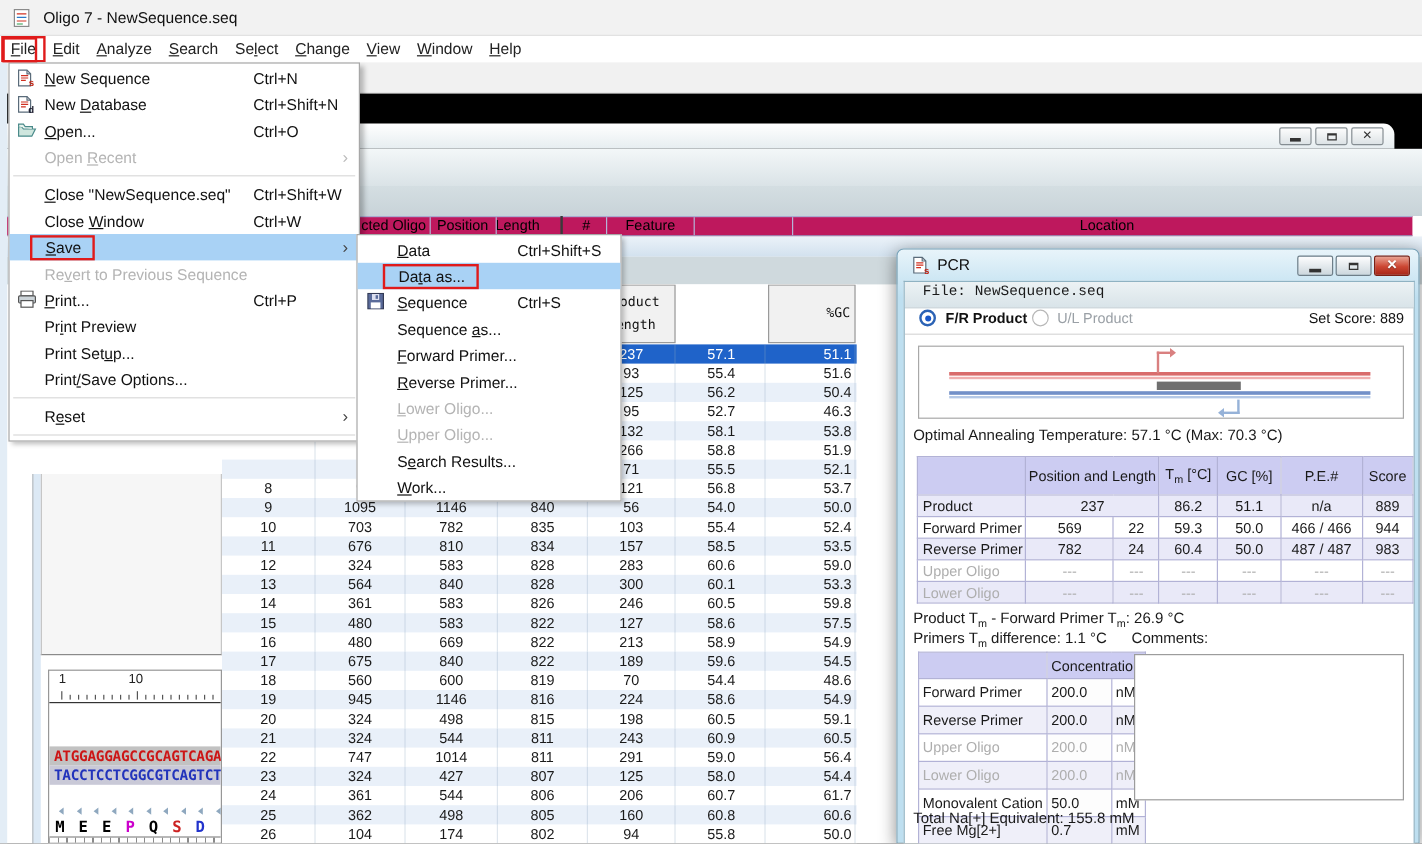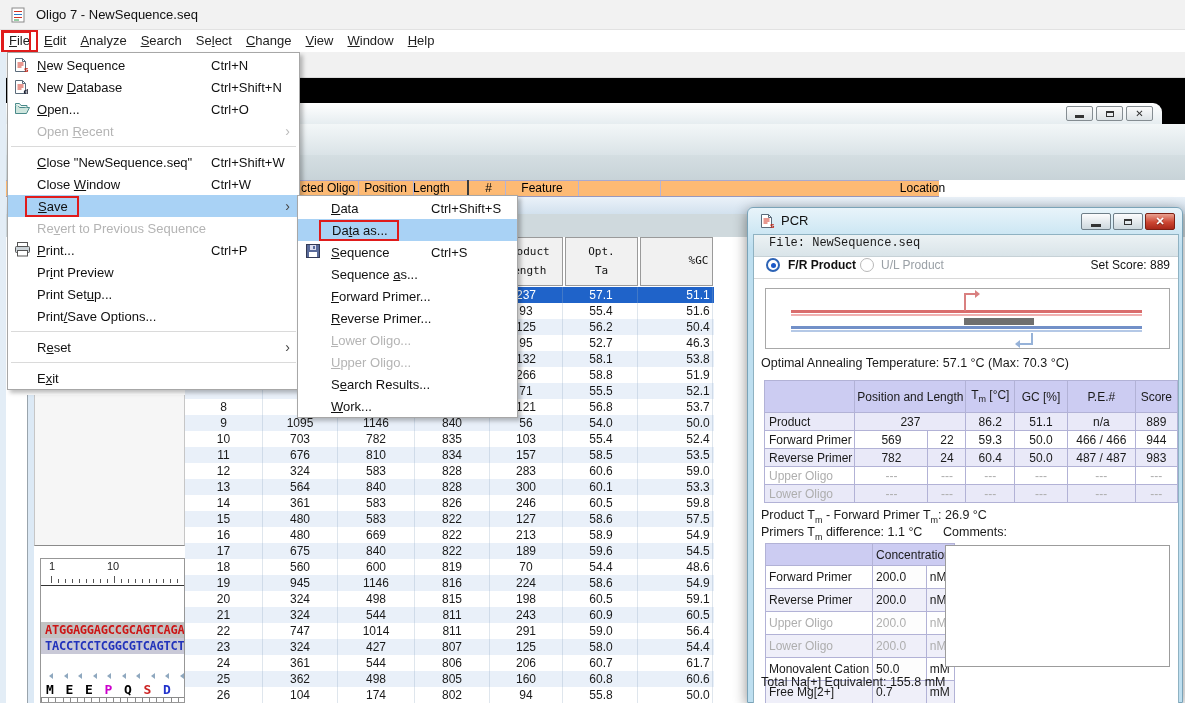--- a/index.html
+++ b/index.html
@@ -21,21 +21,21 @@
   
   .doc-titlestrip{position:absolute;left:0;top:103px;width:1162px;height:21px;background:linear-gradient(#ffffff,#e6edf0);border-radius:0 9px 0 0;}
   .doc-btns{position:absolute;left:1066px;top:3px;display:flex;gap:3px;}
   .doc-btn{width:27px;height:15px;border:1px solid #858d92;border-radius:2px;background:linear-gradient(#fcfcfc,#dde3e6);display:flex;align-items:center;justify-content:center;}
   .g-min{width:9px;height:3px;background:#333;margin-top:6px;}
   .g-res{width:8px;height:6px;border:1px solid #333;border-top:2px solid #333;}
   .g-x{font-size:10px;color:#333;line-height:10px;}
   .band1{position:absolute;left:0;top:124px;width:1185px;height:31px;background:linear-gradient(#f3f7f8,#dae3e7);}
   .band2{position:absolute;left:0;top:155px;width:1185px;height:25px;background:linear-gradient(#d4dee2,#c8d3d8);}
 
-  .purple-row{position:absolute;left:0;top:180px;width:939px;height:17px;background:#fdba74;border-top:1px solid #a9a9cf;border-bottom:1px solid #9898bd;font-size:12px;}
+  .purple-row{position:absolute;left:0;top:180px;width:1177px;height:17px;background:#be185d;border-top:1px solid #a9a9cf;border-bottom:1px solid #9898bd;font-size:12px;}
   .purple-row span{position:absolute;top:0;line-height:15px;color:#000;}
   .ph-sel{left:301px;}
   .ph-pos{left:358px;width:55px;text-align:center;}
   .ph-len{left:413px;width:53px;}
   .ph-num{left:472px;width:33px;text-align:center;}
   .ph-feat{left:506px;width:72px;text-align:center;}
   .ph-loc{left:660px;width:525px;text-align:center;}
   .pv{position:absolute;top:0;width:1px;height:15px;background:#b4b4d8;}
   .pv-dark{position:absolute;top:-1px;width:2px;height:17px;background:#3a3a3a;}
   .lightrow{position:absolute;left:0;top:197px;width:1185px;height:17px;background:linear-gradient(#ebf2f9,#d2e1ee);}
@@ -214,22 +214,20 @@
   <div class="lightrow"></div>
   <div class="grayband"></div>
 
   <div class="oligo-table" id="oligo-table">
       <div class="oh c0"></div>
       <div class="oh c1"></div>
       <div class="oh c2"></div>
       <div class="oh c3"></div>
       <div class="oh c4">Product
 Length</div>
-      <div class="oh c5">Opt.
-Ta</div>
       <div class="oh c6">%GC</div>
       <div class="otr sel" style="top: 50px;">
         <div class="otd c0"></div>
         <div class="otd c1"></div>
         <div class="otd c2"></div>
         <div class="otd c3"></div>
         <div class="otd c4">237</div>
         <div class="otd c5">57.1</div>
         <div class="otd c6">51.1</div>
       </div>
@@ -765,23 +763,20 @@
       </div>
       <div class="menu-item">
         <span class="mi-label"><span>Print</span><span class="mn">/</span><span>Save Options...</span></span>
       </div>
       <div class="menu-sep"></div>
       <div class="menu-item">
         <span class="mi-label"><span>R</span><span class="mn">e</span><span>set</span></span>
         <span class="mi-arrow">›</span>
       </div>
       <div class="menu-sep"></div>
-      <div class="menu-item">
-        <span class="mi-label"><span>E</span><span class="mn">x</span><span>it</span></span>
-      </div>
     </div>
   <div class="menu" id="save-submenu">
       <div class="menu-item">
         <span class="mi-label"><span></span><span class="mn">D</span><span>ata</span></span>
         <span class="mi-short">Ctrl+Shift+S</span>
       </div>
       <div class="menu-item hl">
         <span class="mi-label red-note"><span>Da</span><span class="mn">t</span><span>a as...</span></span>
       </div>
       <div class="menu-item">

